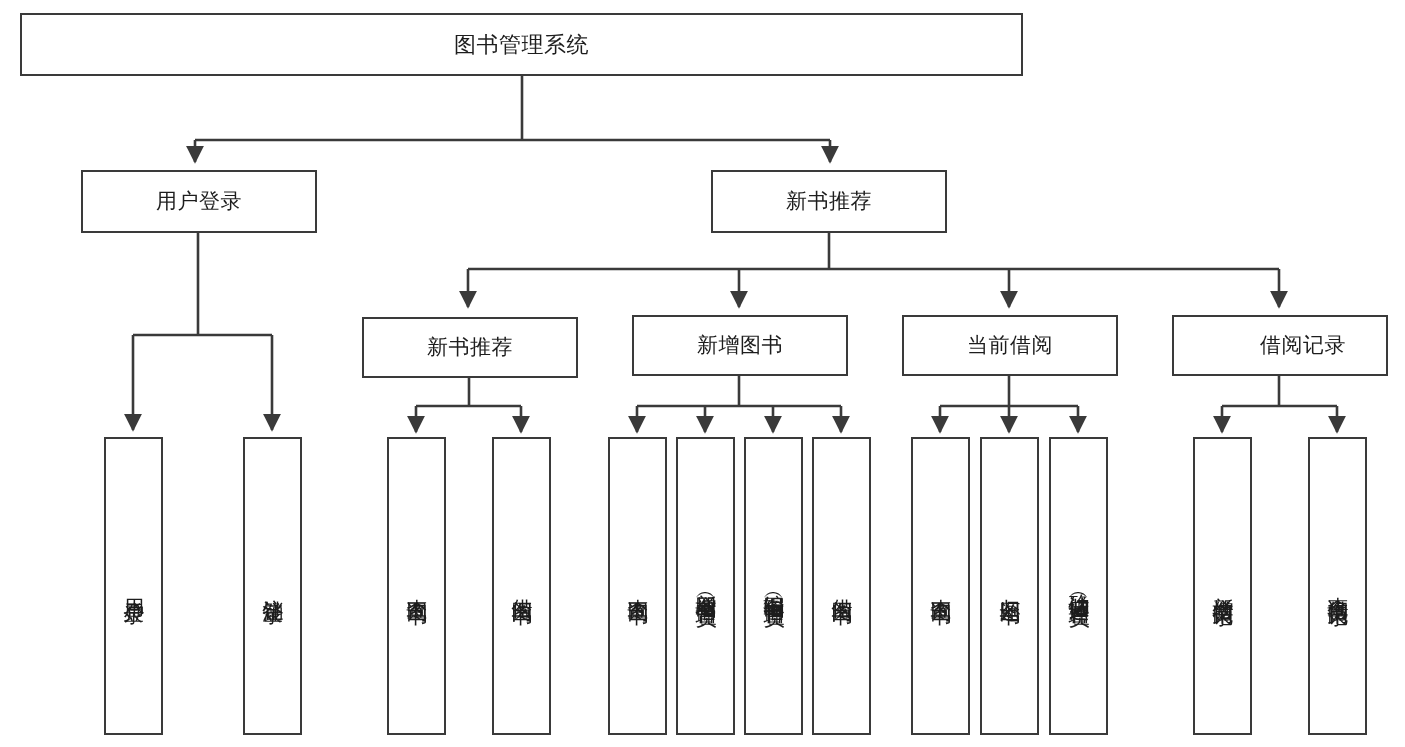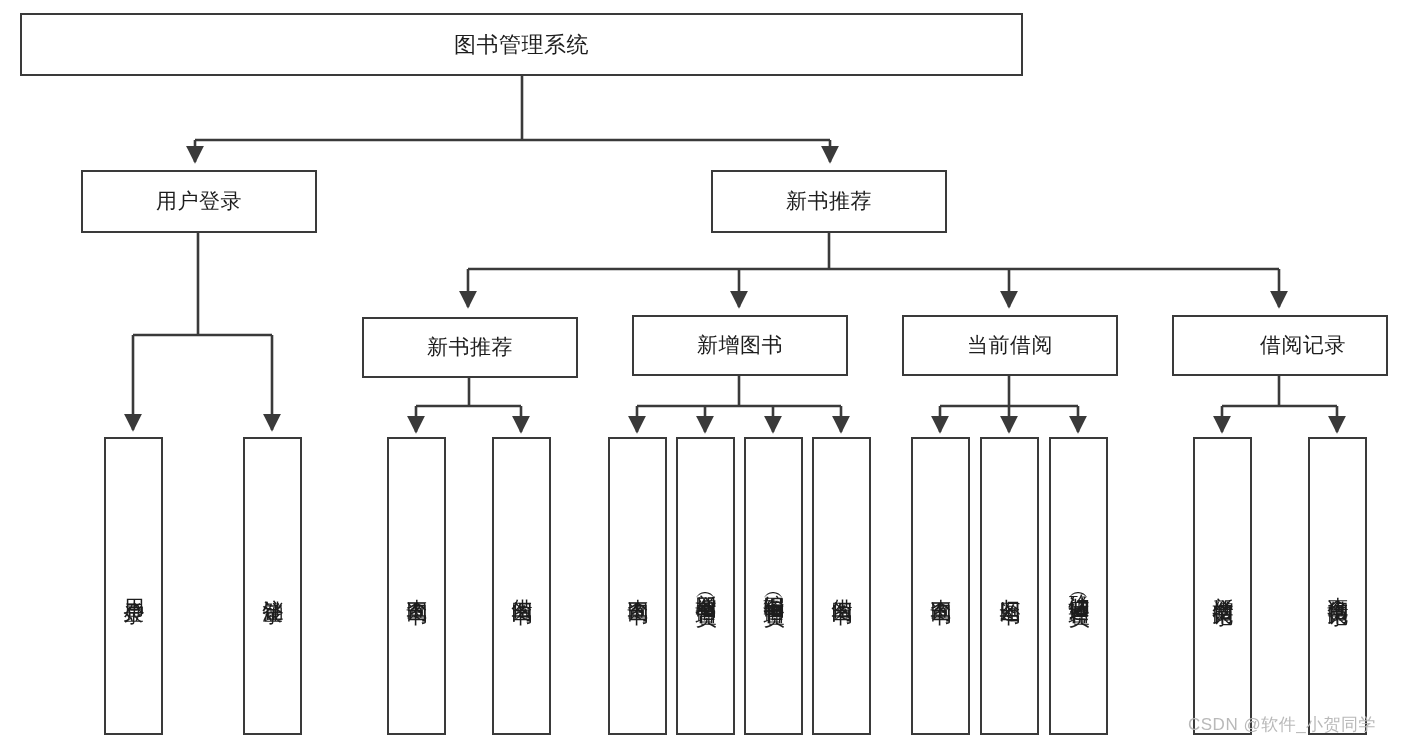--- a/index.html
+++ b/index.html
@@ -171,15 +171,14 @@
     <span class="lbl">确认归还（管理员）</span>
   </div>
 
   <div class="node leaf" style="left:1193px;top:437px;width:59px;height:298px;">
     <span class="lbl">新增借阅记录</span>
   </div>
   <div class="node leaf" style="left:1308px;top:437px;width:59px;height:298px;">
     <span class="lbl">查询借阅记录</span>
   </div>
 
-  <div class="watermark">CSDN @软件_小贺同学</div>
 
 </div>
 
 </body></html>

